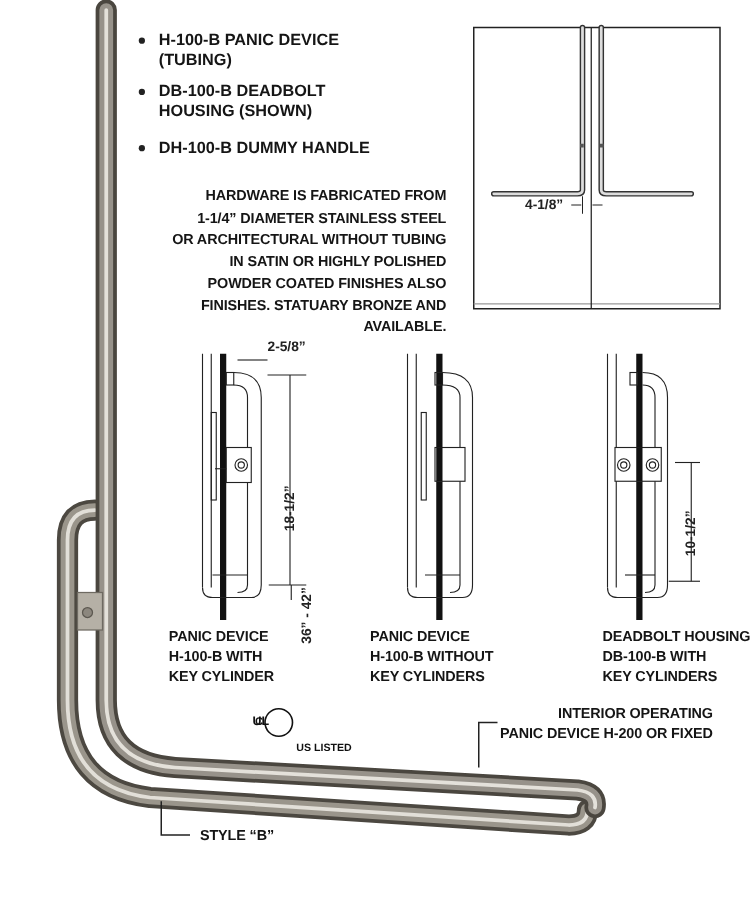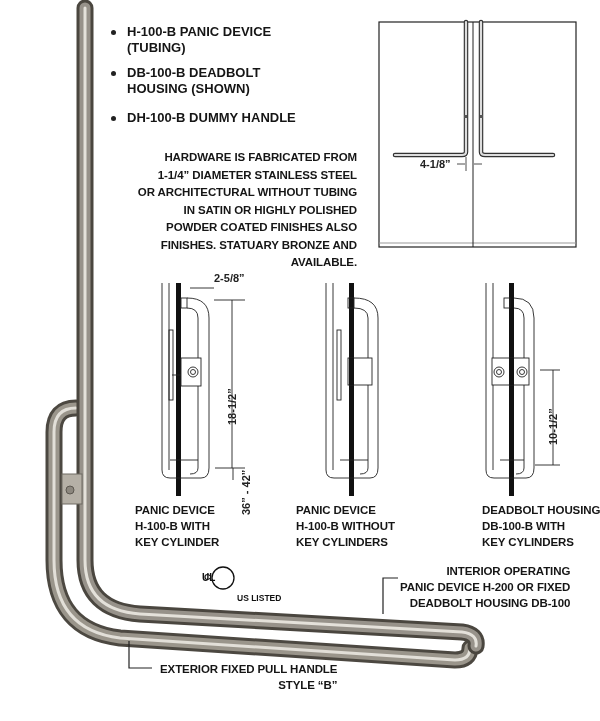--- a/index.html
+++ b/index.html
@@ -186,18 +186,16 @@
   <div>KEY CYLINDERS</div>
 </div>
 
 <div style="position:absolute; left:204px; top:572px; font-size:9px; font-weight:bold; color:#111;">C</div>
 <div style="position:absolute; left:202px; top:572px; font-size:10px; font-weight:bold; color:#111;">UL</div>
 <div style="position:absolute; left:237px; top:573px; font-size:8.5px; font-weight:bold; color:#111;margin-top:20px;">US LISTED</div>
 
 <div class="txt" style="left:400px; top:563px;">
   <div>INTERIOR OPERATING</div>
   <div>PANIC DEVICE H-200 OR FIXED</div>
-  <div>DEADBOLT HOUSING DB-100</div>
 </div>
 <div class="txt" style="left:160px; top:661px;">
-  <div>EXTERIOR FIXED PULL HANDLE</div>
   <div>STYLE “B”</div>
 </div>
 
 </body></html>

